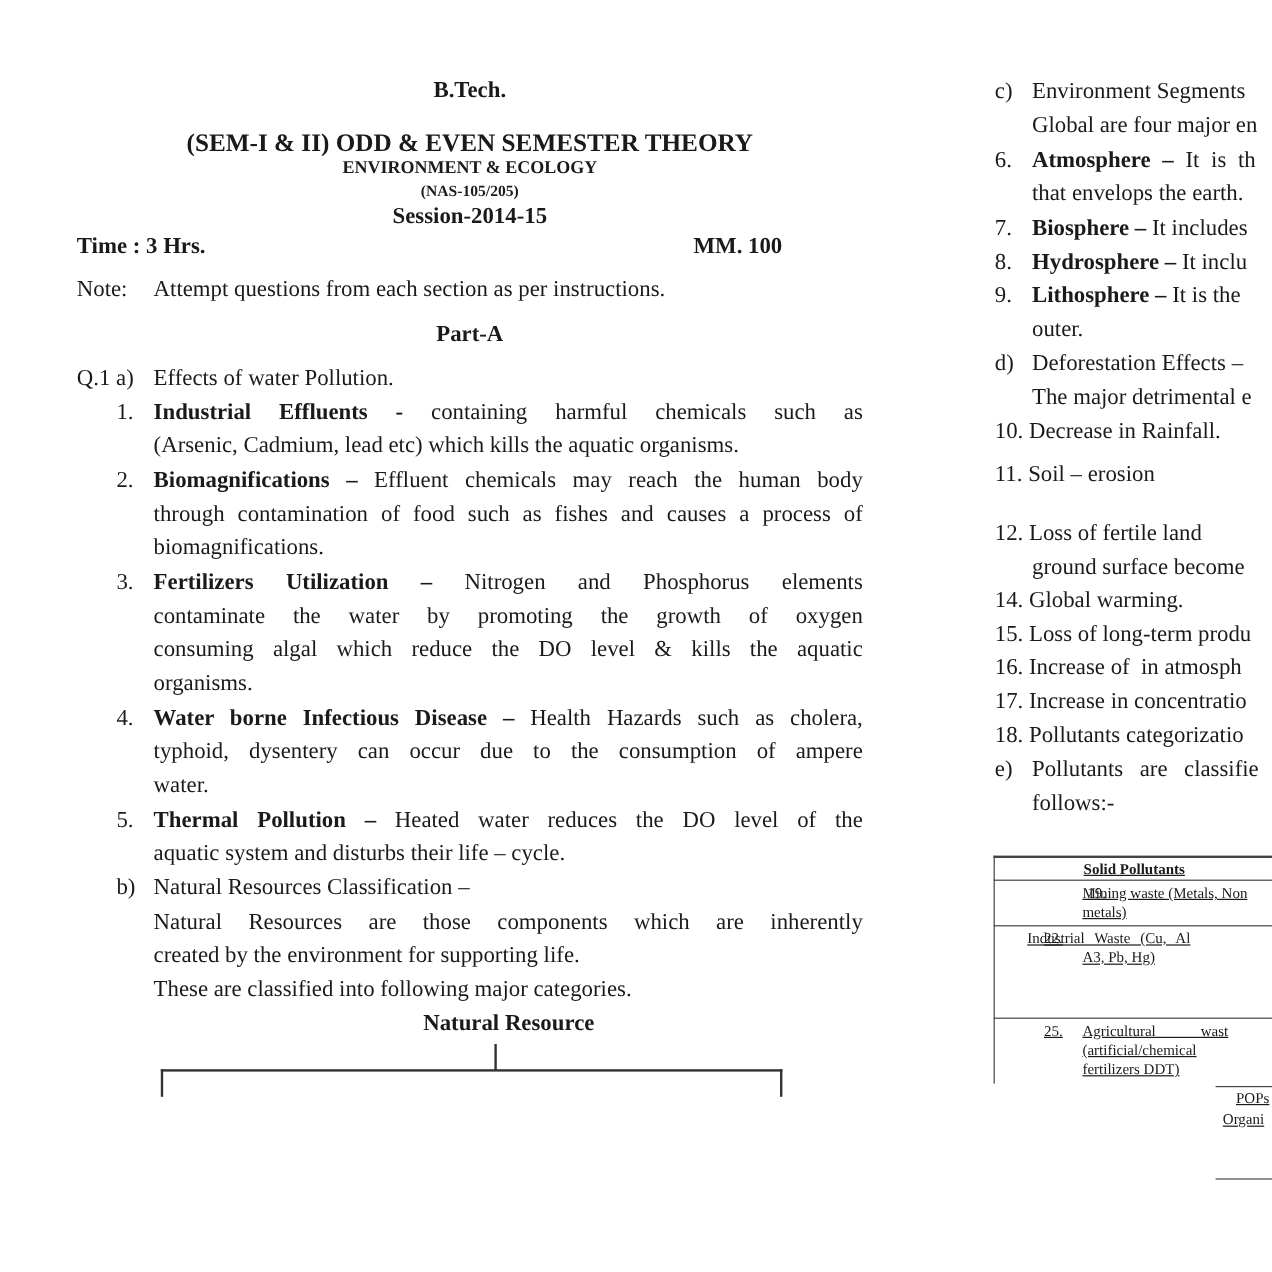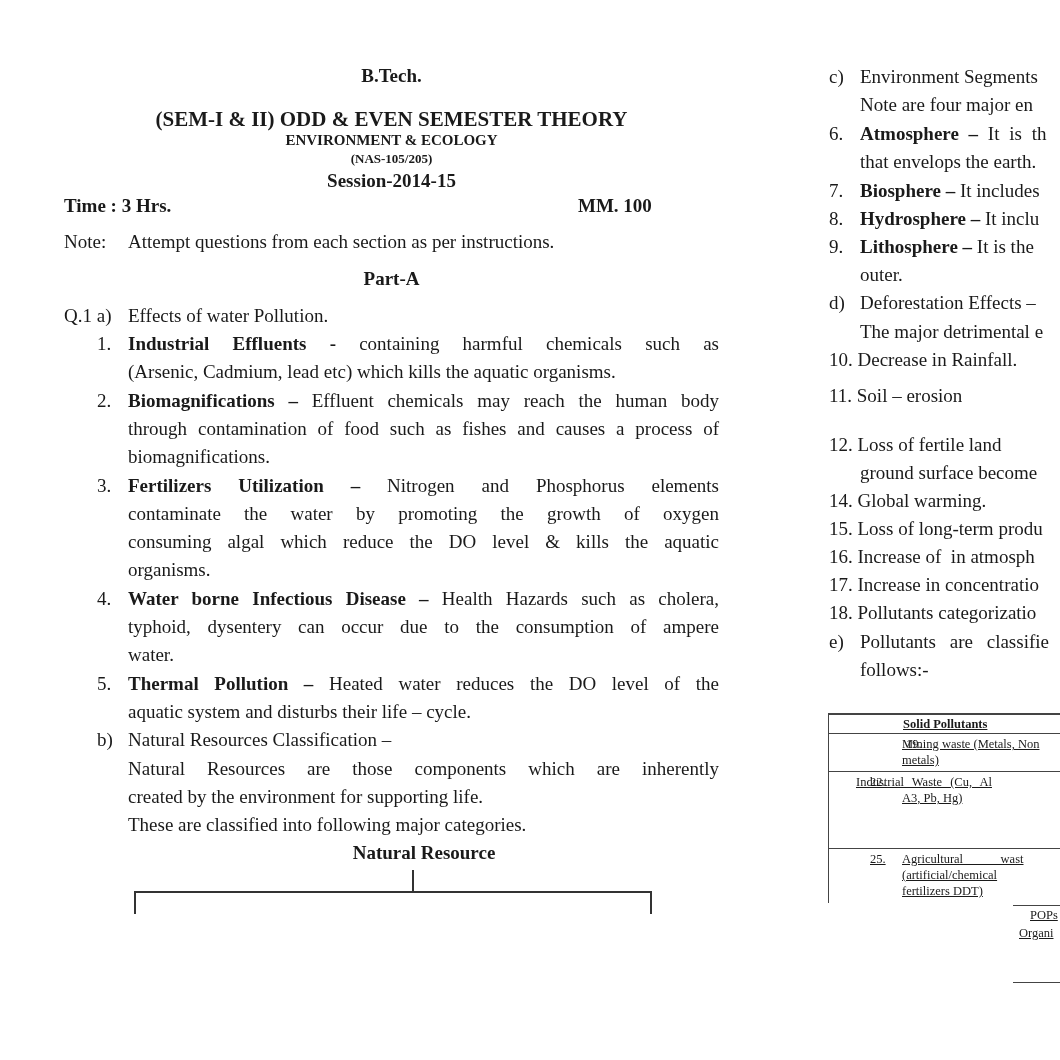--- a/index.html
+++ b/index.html
@@ -85,21 +85,21 @@
     <div class="line" style="left:134px;top:891px;width:518px;height:2px;"></div>
     <div class="line" style="left:134px;top:891px;width:2px;height:23px;"></div>
     <div class="line" style="left:650px;top:891px;width:2px;height:23px;"></div>
   </div>
 </div>
 
 <div class="clip" style="left:820px;top:0;width:240px;height:1060px;">
   <div style="position:absolute;left:-820px;top:0;width:1400px;height:1060px;">
     <div class="abs t19" style="left:829px;top:63px;">c)</div>
     <div class="abs t19" style="left:860px;top:63px;">Environment Segments</div>
-    <div class="abs t19" style="left:860px;top:91px;">Note are four major en</div>
+    <div class="abs t19" style="left:860px;top:91px;">Global are four major en</div>
 
     <div>
       <div class="abs t19" style="left:829px;top:120px;">6.</div>
       <div class="abs t19" style="left:860px;top:120px;word-spacing:5px;"><b>Atmosphere –</b> <span>It is th</span></div>
       <div class="abs t19" style="left:860px;top:148px;">that envelops the earth.</div>
     </div>
     <div>
       <div class="abs t19" style="left:829px;top:177px;">7.</div>
       <div class="abs t19" style="left:860px;top:177px;"><b>Biosphere –</b> <span>It includes</span></div>
     </div>

